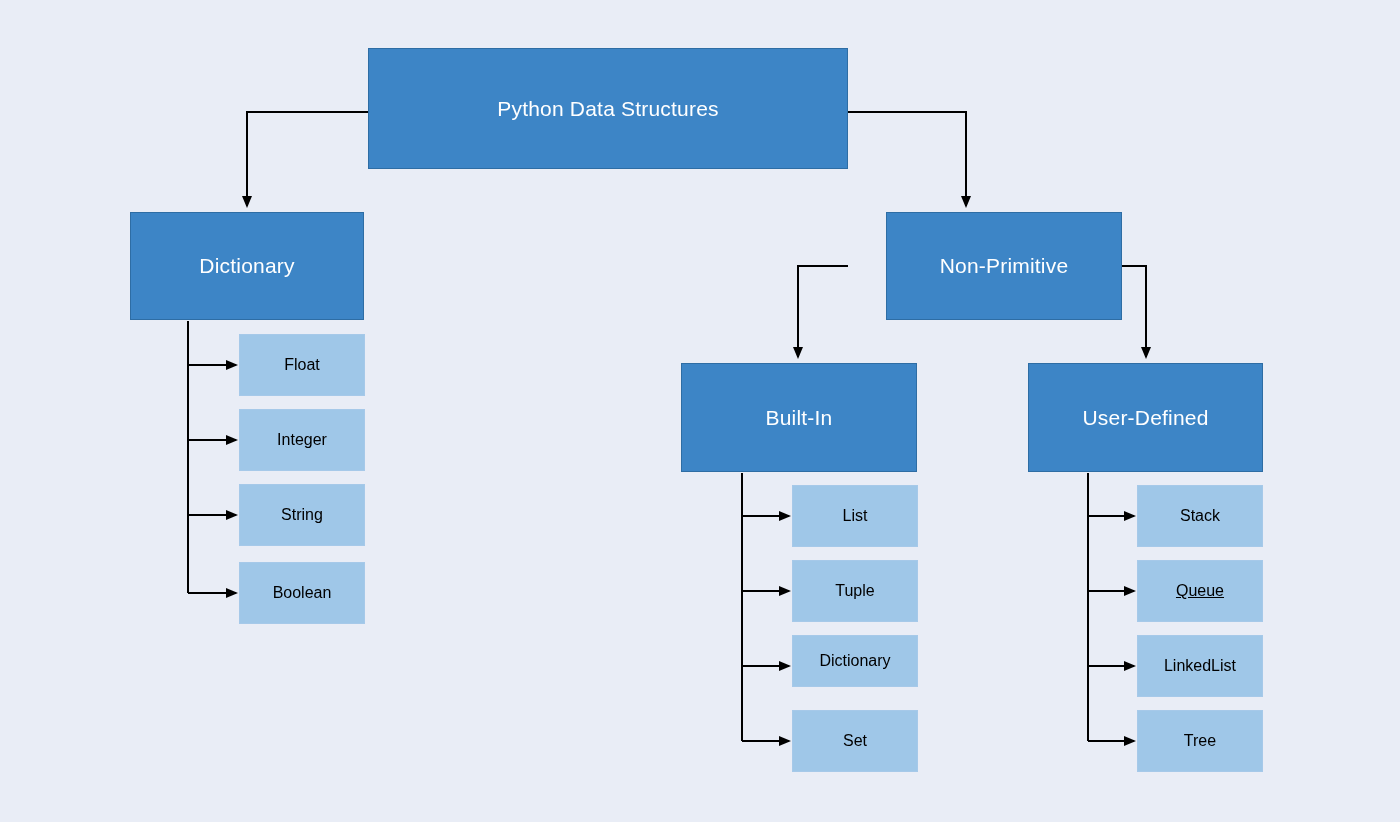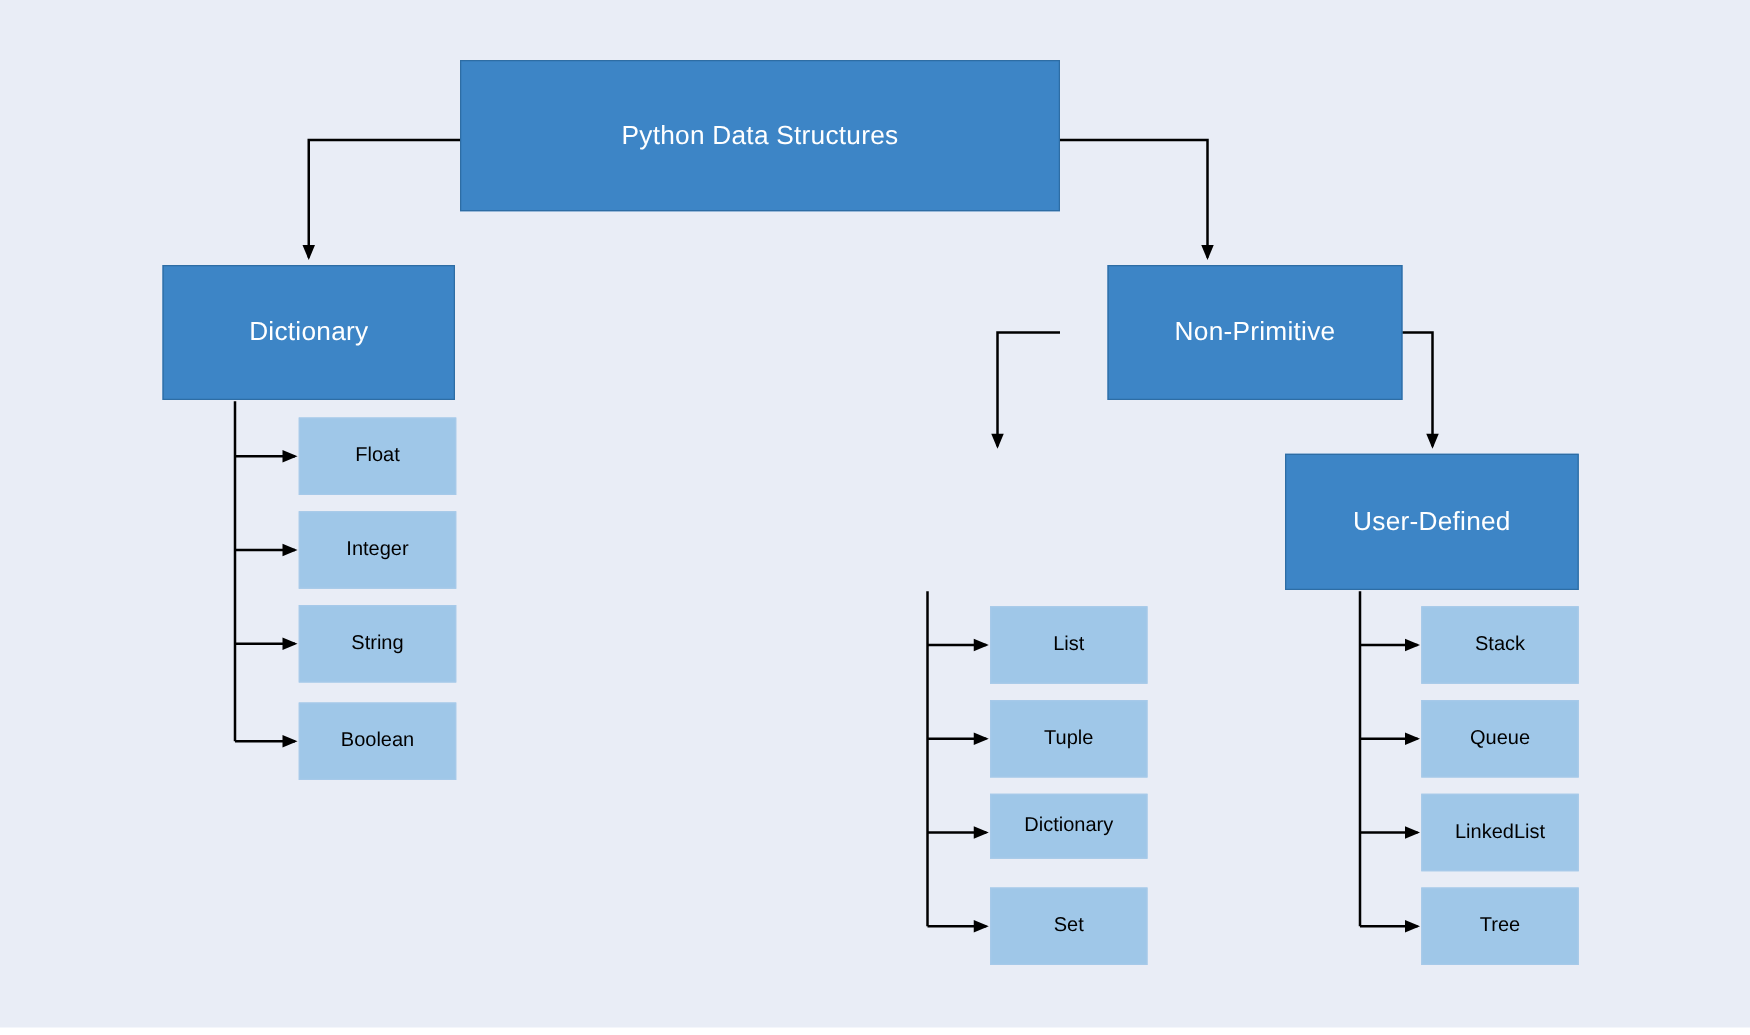--- a/index.html
+++ b/index.html
@@ -53,21 +53,21 @@
   .n-integer { left: 239px; top: 409px; width: 126px; height: 62px; }
   .n-string  { left: 239px; top: 484px; width: 126px; height: 62px; }
   .n-boolean { left: 239px; top: 562px; width: 126px; height: 62px; }
   
   .n-list       { left: 792px; top: 485px; width: 126px; height: 62px; }
   .n-tuple      { left: 792px; top: 560px; width: 126px; height: 62px; }
   .n-dictionary { left: 792px; top: 635px; width: 126px; height: 52px; }
   .n-set        { left: 792px; top: 710px; width: 126px; height: 62px; }
   
   .n-stack      { left: 1137px; top: 485px; width: 126px; height: 62px; }
-  .n-queue      { left: 1137px; top: 560px; width: 126px; height: 62px; }
+  .n-queue      { left: 1137px; top: 560px; width: 126px; height: 62px; text-decoration: underline; }
   .n-linkedlist { left: 1137px; top: 635px; width: 126px; height: 62px; }
   .n-tree       { left: 1137px; top: 710px; width: 126px; height: 62px; }
 
   .bottom-strip {
     position: absolute;
     left: 0; right: 0; bottom: 0;
     height: 6px;
     background: #ffffff;
     z-index: 3;
   }
@@ -115,20 +115,23 @@
 
   <div class="node dark n-root">
     <span>Python Data Structures</span>
   </div>
   <div class="node dark n-primitive">
     <span>Dictionary</span>
   </div>
   <div class="node dark n-nonprimitive">
     <span>Non-Primitive</span>
   </div>
+  <div class="node dark n-builtin">
+    <span>Built-In</span>
+  </div>
   <div class="node dark n-userdefined">
     <span>User-Defined</span>
   </div>
 
   <div class="node light n-float">
     <span>Float</span>
   </div>
   <div class="node light n-integer">
     <span>Integer</span>
   </div>

